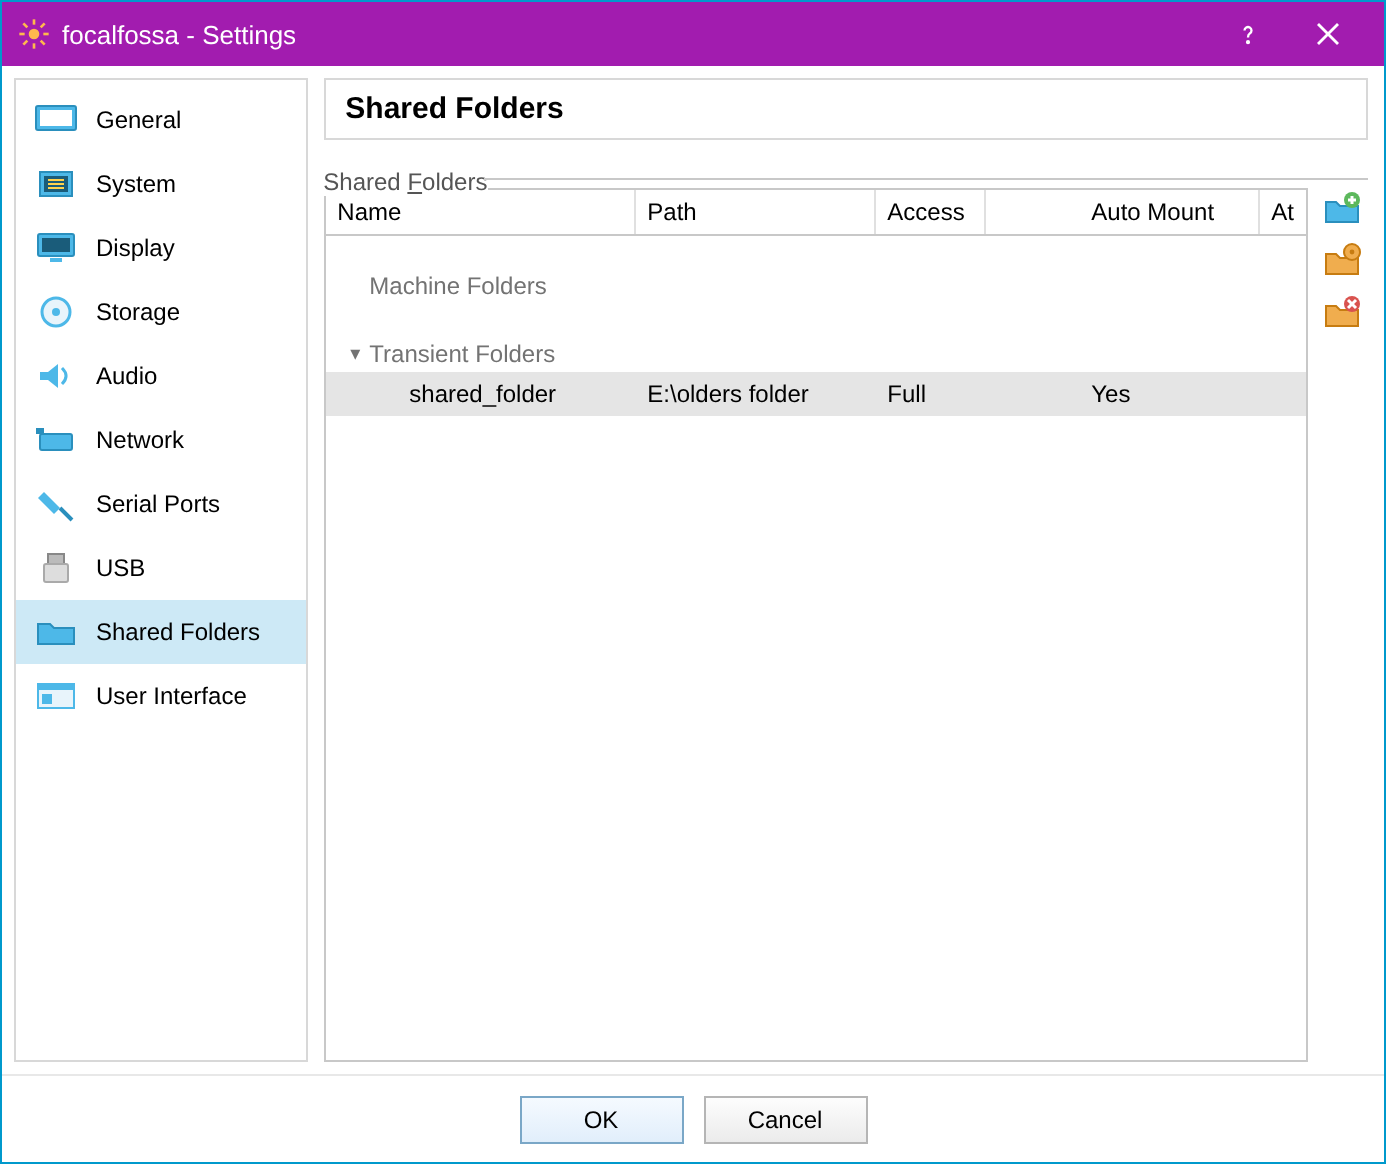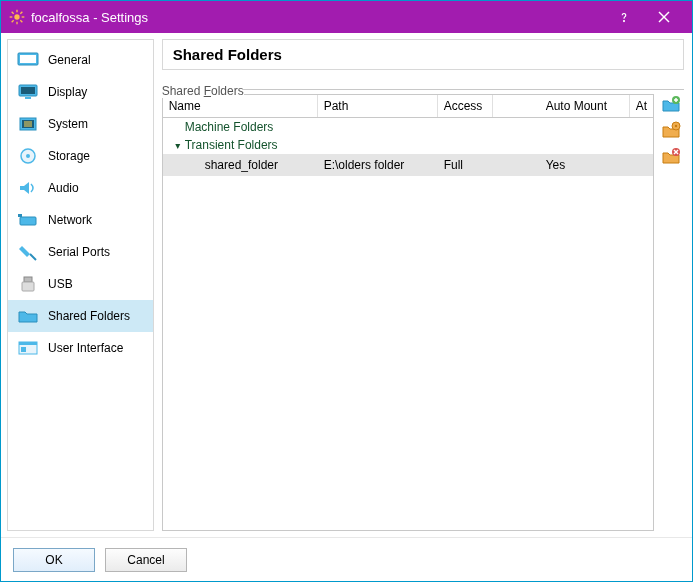--- a/index.html
+++ b/index.html
@@ -113,21 +113,22 @@
   .col-name { width: 155px; }
   .col-path { width: 120px; }
   .col-access { width: 55px; }
   .col-auto { width: 90px; margin-left: 47px; }
   .col-at { flex: 1; border-right: none !important; }
   .tbody { }
   .group-row {
     display: flex;
     align-items: center;
     padding: 2px 4px 2px 8px;
-    color: #14532d;
+    color: #737373;
+    margin-top: 16px;
   }
   .group-row .chev {
     width: 14px;
     display: inline-block;
     text-align: center;
     font-size: 10px;
   }
   .data-row {
     display: flex;
     background: #eaeaea;
@@ -146,21 +147,21 @@
     gap: 4px;
   }
   .side-btn {
     width: 22px; height: 22px;
     display: flex; align-items: center; justify-content: center;
   }
   .footer {
     height: 44px;
     display: flex;
     align-items: center;
-    justify-content: flex-start;
+    justify-content: center;
     padding: 0 12px;
     gap: 10px;
     border-top: 1px solid #e8e8e8;
   }
   .btn {
     min-width: 82px;
     height: 24px;
     border: 1px solid #b5b5b5;
     background: linear-gradient(#fdfdfd,#ebebeb);
     font-size: 12px;
@@ -213,38 +214,38 @@
           <svg width="24" height="18" viewBox="0 0 24 18">
             <rect x="2" y="2" width="20" height="12" rx="1" fill="#4db8e8" stroke="#2a8fbd"></rect>
             <rect x="4" y="4" width="16" height="8" fill="#fff"></rect>
           </svg>
         </span>
       <span>General</span>
     </div>
     <div class="sidebar-item">
       <span class="nav-icon">
           <svg width="24" height="18" viewBox="0 0 24 18">
-            <rect x="3" y="2" width="18" height="11" rx="1" fill="#4db8e8" stroke="#2a8fbd"></rect>
-            <rect x="5" y="4" width="14" height="7" fill="#1a5c7a"></rect>
-            <rect x="9" y="14" width="6" height="2" fill="#4db8e8"></rect>
-          </svg>
-        </span>
-      <span>Display</span>
-    </div>
-    <div class="sidebar-item">
-      <span class="nav-icon">
-          <svg width="24" height="18" viewBox="0 0 24 18">
             <rect x="4" y="3" width="16" height="12" fill="#4db8e8" stroke="#2a8fbd"></rect>
             <rect x="6" y="5" width="12" height="8" fill="#1a5c7a"></rect>
             <line x1="8" y1="7" x2="16" y2="7" stroke="#ffd24d"></line>
             <line x1="8" y1="9" x2="16" y2="9" stroke="#ffd24d"></line>
             <line x1="8" y1="11" x2="16" y2="11" stroke="#ffd24d"></line>
           </svg>
         </span>
       <span>System</span>
+    </div>
+    <div class="sidebar-item">
+      <span class="nav-icon">
+          <svg width="24" height="18" viewBox="0 0 24 18">
+            <rect x="3" y="2" width="18" height="11" rx="1" fill="#4db8e8" stroke="#2a8fbd"></rect>
+            <rect x="5" y="4" width="14" height="7" fill="#1a5c7a"></rect>
+            <rect x="9" y="14" width="6" height="2" fill="#4db8e8"></rect>
+          </svg>
+        </span>
+      <span>Display</span>
     </div>
     <div class="sidebar-item">
       <span class="nav-icon">
           <svg width="24" height="18" viewBox="0 0 24 18">
             <circle cx="12" cy="9" r="7" fill="#e8f4fb" stroke="#4db8e8" stroke-width="1.5"></circle>
             <circle cx="12" cy="9" r="2" fill="#4db8e8"></circle>
           </svg>
         </span>
       <span>Storage</span>
     </div>

